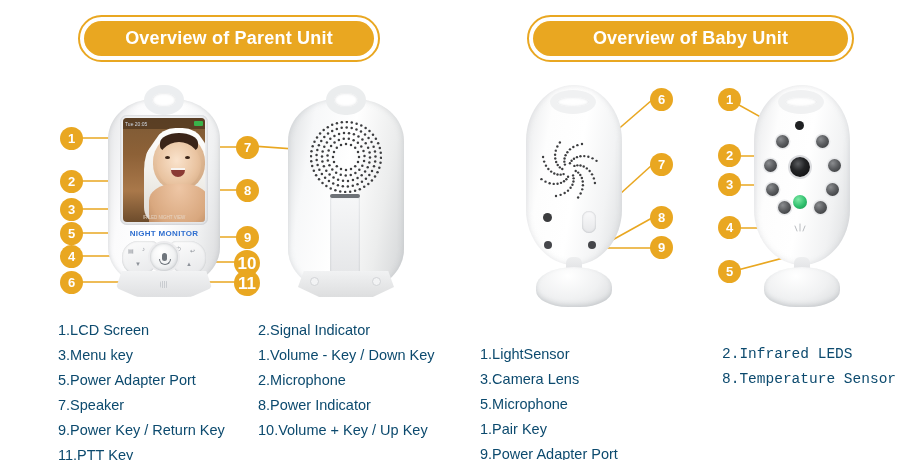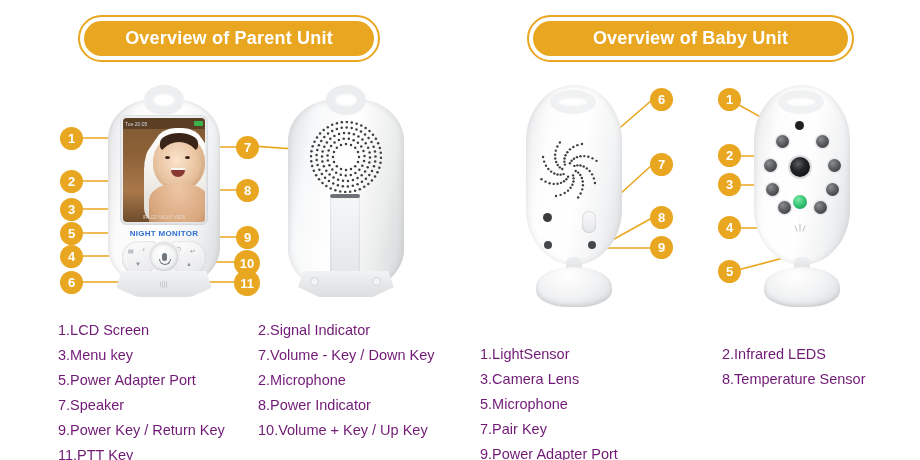--- a/index.html
+++ b/index.html
@@ -43,21 +43,21 @@
     width: 23px; height: 23px;
     border-radius: 50%;
     background: #E9A721;
     color: #ffffff;
     font-size: 13px;
     font-weight: bold;
     display: flex; align-items: center; justify-content: center;
     z-index: 6;
     line-height: 1;
   }
-  .badge.wide { width: 26px; height: 26px; font-size: 13px; }
+  .badge.wide { width: 26px; height: 26px; font-size: 17px; }
 
   
   .leaders { position: absolute; left: 0; top: 0; width: 920px; height: 460px;
              z-index: 2; pointer-events: none; }
 
   
   .device { position: absolute; z-index: 3; }
 
   
   #parent-front { left: 108px; top: 85px; width: 112px; height: 215px; }
@@ -279,28 +279,28 @@
     position: absolute; left: 14px; top: 182px; width: 76px; height: 40px;
     background: radial-gradient(ellipse at 42% 22%, #ffffff 0%, #f0f1f2 52%, #d6d8da 100%);
     border-radius: 50% 50% 42% 42%;
     box-shadow: inset 0 -2px 4px rgba(140,145,152,.3);
   }
 
   
   .caption-col { position: absolute; z-index: 4; }
   .caption-line {
     font-size: 14.5px;
-    color: #701a75;
+    color: #0c4a6e;
     line-height: 25px;
     white-space: nowrap;
   }
   #cap-p-odd  { left: 58px;  top: 318px; }
   #cap-p-even { left: 258px; top: 318px; }
   #cap-b-odd  { left: 480px; top: 342px; }
-  #cap-b-even { left: 722px; top: 342px; }
+  #cap-b-even { left: 722px; top: 342px; font-family: Liberation Mono, monospace; }
 </style>
 </head>
 <body>
 
 <div class="stage">
 
   <div class="banner-outer" id="banner-parent">
     <div class="banner-inner">
       <span class="banner-text">Overview of Parent Unit</span>
     </div>
@@ -691,31 +691,31 @@
     <div class="caption-line">1.LCD Screen</div>
     <div class="caption-line">3.Menu key</div>
     <div class="caption-line">5.Power Adapter Port</div>
     <div class="caption-line">7.Speaker</div>
     <div class="caption-line">9.Power Key / Return Key</div>
     <div class="caption-line">11.PTT Key</div>
   </div>
 
   <div class="caption-col" id="cap-p-even">
     <div class="caption-line">2.Signal Indicator</div>
-    <div class="caption-line">7.Volume - Key / Down Key</div>
+    <div class="caption-line">1.Volume - Key / Down Key</div>
     <div class="caption-line">2.Microphone</div>
     <div class="caption-line">8.Power Indicator</div>
     <div class="caption-line">10.Volume + Key / Up Key</div>
   </div>
 
   <div class="caption-col" id="cap-b-odd">
     <div class="caption-line">1.LightSensor</div>
     <div class="caption-line">3.Camera Lens</div>
     <div class="caption-line">5.Microphone</div>
-    <div class="caption-line">7.Pair Key</div>
+    <div class="caption-line">1.Pair Key</div>
     <div class="caption-line">9.Power Adapter Port</div>
   </div>
 
   <div class="caption-col" id="cap-b-even">
     <div class="caption-line">2.Infrared LEDS</div>
     <div class="caption-line">8.Temperature Sensor</div>
   </div>
 
 </div>
 

